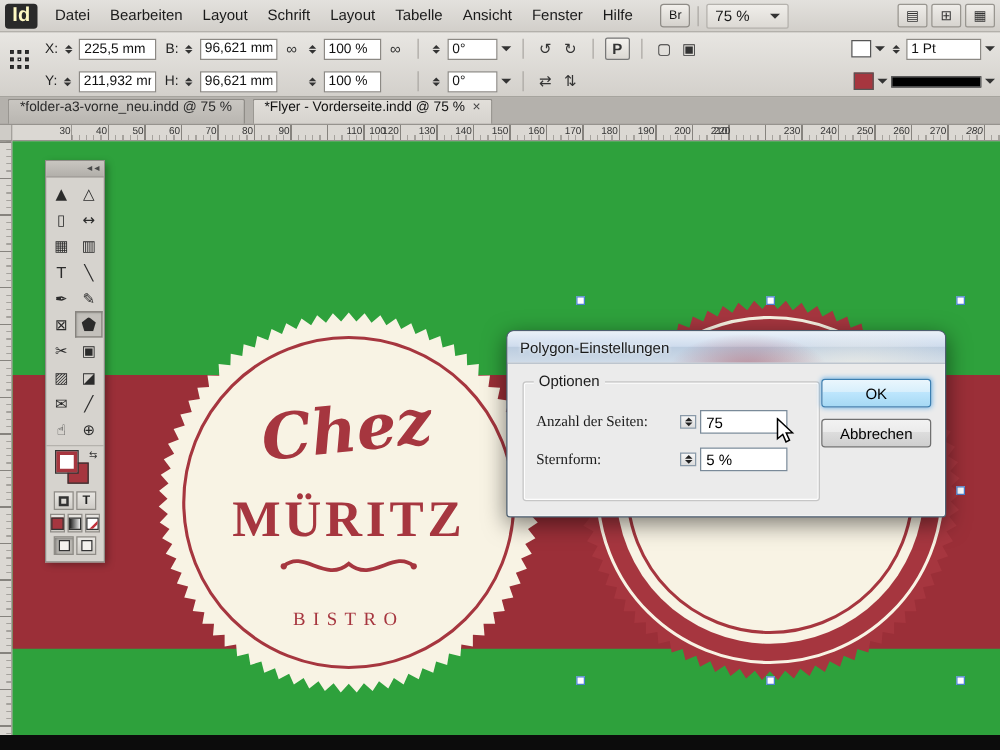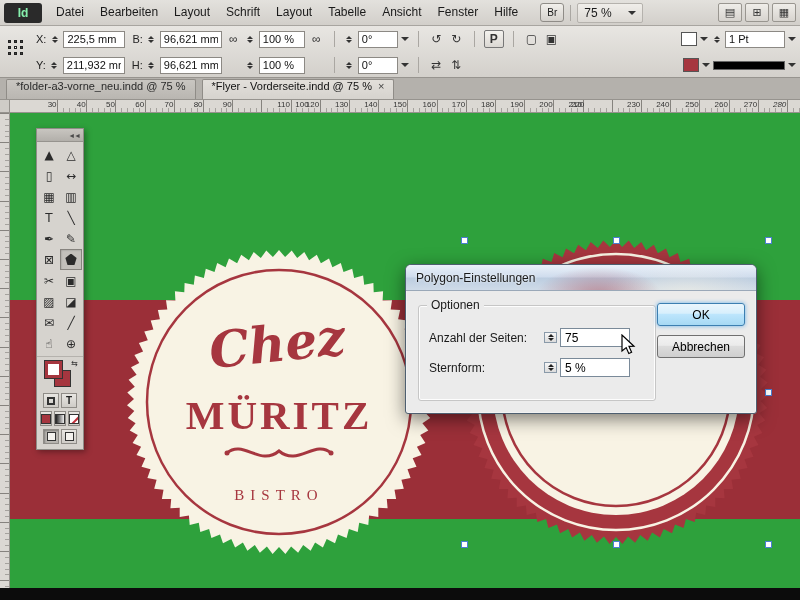--- a/index.html
+++ b/index.html
@@ -1,21 +1,21 @@
 <!DOCTYPE html>
 <html style="--green: #2ea13c; --band-red: #9b2f38; --badge-red: #a6363f; --cream: #f8f3e4;"><head>
 <meta charset="utf-8">
 <style>
   html,body{margin:0;padding:0;background:#555;}
   *{box-sizing:border-box;font-family:"Liberation Sans","DejaVu Sans",sans-serif;}
   #app{position:relative;width:800px;height:600px;background:#d8d5d0;overflow:hidden;font-size:12px;color:#1a1a1a;}
 
   
   #menubar{position:absolute;left:0;top:0;width:800px;height:26px;background:linear-gradient(#e3e1dd,#d2cfca);border-bottom:1px solid #a8a5a0;display:flex;align-items:center;padding:0 4px;}
-  #logo{width:38px;height:20px;border-radius:3px;background:#2a2a2a;color:#86efac;font-weight:bold;font-size:12px;display:flex;align-items:center;justify-content:center;margin-right:6px;}
+  #logo{width:26px;height:20px;border-radius:3px;background:#2a2a2a;color:#fef9c3;font-weight:bold;font-size:16px;display:flex;align-items:center;justify-content:center;margin-right:6px;}
   #menus{display:flex;align-items:center;}
   .menu-item{padding:0 8px;line-height:25px;cursor:default;}
   #bridge-btn{margin-left:14px;width:24px;height:19px;font-size:10px;border:1px solid #8f8c87;border-radius:3px;background:linear-gradient(#f2f0ec,#d4d1cc);display:flex;align-items:center;justify-content:center;}
   .vsep{width:1px;height:16px;background:#aaa7a2;margin:0 6px;}
   #zoom-box{display:flex;align-items:center;gap:16px;padding:2px 6px;border:1px solid #b5b2ad;border-radius:2px;background:linear-gradient(#f0eeea,#dcd9d4);}
   .dd-arrow{width:0;height:0;border:4px solid transparent;border-top-color:#333;margin-top:4px;}
   #panel-icons{margin-left:auto;display:flex;gap:3px;}
   .panel-btn{width:24px;height:19px;border:1px solid #999690;border-radius:2px;background:linear-gradient(#efede9,#d7d4cf);font-size:11px;display:flex;align-items:center;justify-content:center;color:#333;}
 
   
@@ -105,21 +105,21 @@
     background:
       radial-gradient(90px 40px at 55% 120%,rgba(160,45,58,.45),rgba(160,45,58,0) 70%),
       radial-gradient(120px 40px at 80% 110%,rgba(248,243,228,.55),rgba(248,243,228,0) 70%),
       linear-gradient(#eaf1f9,#cfdced 48%,#bccde0 52%,#cfdbe8);
     border-bottom:1px solid #9aa8b8;}
   #dlg-body{position:relative;height:123px;}
   #dlg-group{position:absolute;left:12px;top:14px;width:238px;height:96px;border:1px solid #c6c6c6;border-radius:3px;box-shadow:0 0 0 1px #fdfdfd inset;}
   #dlg-group-label{position:absolute;left:8px;top:-8px;background:#ebebeb;padding:0 4px;font-size:12px;}
   .drow{position:absolute;left:10px;display:flex;align-items:center;gap:3px;}
   .drow1{top:22px;} .drow2{top:52px;}
-  .dlabel{width:112px;font-size:12px;}
+  .dlabel{width:112px;font-size:12px;font-family:Liberation Serif, serif;}
   .dspin{display:inline-flex;flex-direction:column;gap:1px;width:13px;border:1px solid #8a9aa9;background:linear-gradient(#f7f7f7,#dcdcdc);padding:1px 0;}
   .dspin i{width:0;height:0;border:3px solid transparent;margin:0 auto;display:block;}
   .dspin .up{border-bottom-color:#222;border-top-width:0;}
   .dspin .dn{border-top-color:#222;border-bottom-width:0;}
   .dinput{width:70px;height:19px;border:1px solid #7a8a99;background:#fff;font-size:12px;padding:0 4px;}
   #btncol{position:absolute;right:11px;top:12px;display:flex;flex-direction:column;gap:9px;}
   .btn{width:88px;height:23px;font-size:12px;border:1px solid #707070;border-radius:3px;background:linear-gradient(#f2f2f2,#ebebeb 45%,#dddddd 46%,#cfcfcf);}
   .btn.ok{border-color:#3c7fb1;background:linear-gradient(#eaf6fd,#d7effc 45%,#bee6fd 46%,#a6d9f4);box-shadow:0 0 4px #6db3e8;}
 
   

